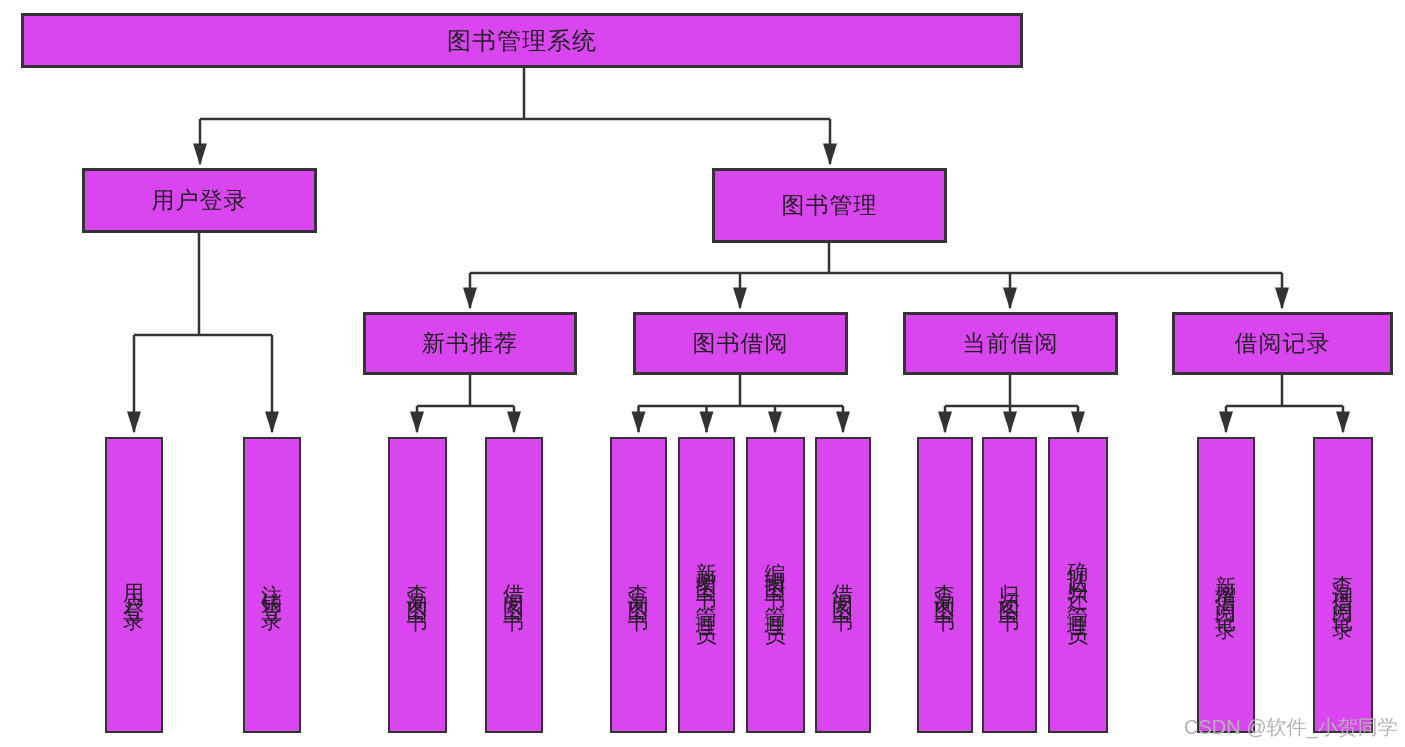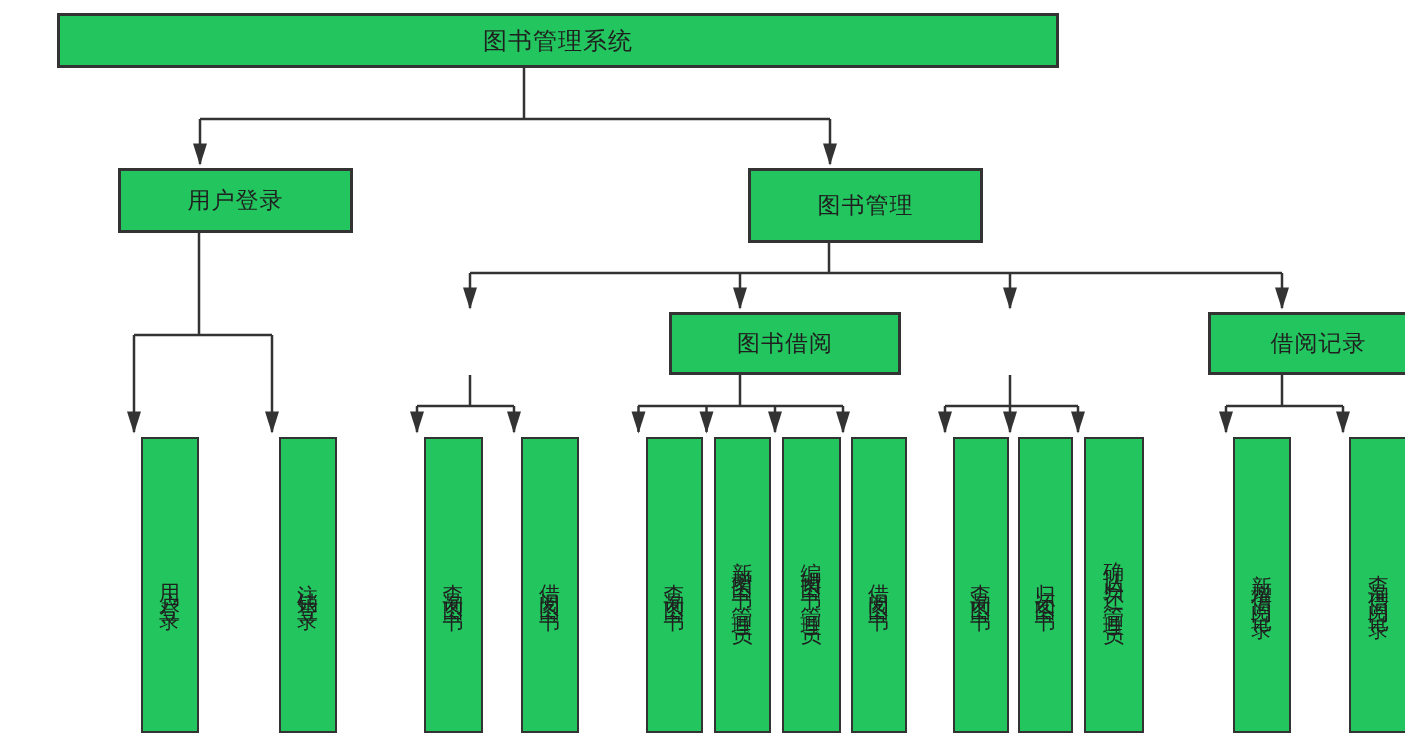--- a/index.html
+++ b/index.html
@@ -13,27 +13,26 @@
     background: #ffffff;
     overflow: hidden;
   }
   #wires {
     position: absolute; left: 0; top: 0;
     width: 1405px; height: 747px;
   }
   .node {
     position: absolute;
     box-sizing: border-box;
-    background: #22c55e;
+    background: #d946ef;
     border: 3px solid #333333;
     display: flex;
     align-items: center;
     justify-content: center;
     color: #1f1f1f;
-    margin-left: 36px;
   }
   .hlabel { font-size: 23px; letter-spacing: 1px; white-space: nowrap; }
   .root .hlabel { font-size: 24px; }
   .leaf { border-width: 2px; }
   .vlabel {
     writing-mode: vertical-rl;
     text-orientation: mixed;
     font-size: 21px;
     letter-spacing: 9px;
     line-height: 1;
@@ -96,22 +95,28 @@
     <span class="hlabel">图书管理系统</span>
   </div>
 
   <div class="node" style="left:82px; top:168px; width:235px; height:65px;">
     <span class="hlabel">用户登录</span>
   </div>
   <div class="node" style="left:712px; top:168px; width:235px; height:75px;">
     <span class="hlabel">图书管理</span>
   </div>
 
-  <div class="node" style="left:633px; top:312px; width:232px; height:63px;">
+  <div class="node" style="left:363px; top:312px; width:214px; height:63px;">
+    <span class="hlabel">新书推荐</span>
+  </div>
+  <div class="node" style="left:633px; top:312px; width:215px; height:63px;">
     <span class="hlabel">图书借阅</span>
+  </div>
+  <div class="node" style="left:903px; top:312px; width:215px; height:63px;">
+    <span class="hlabel">当前借阅</span>
   </div>
   <div class="node" style="left:1172px; top:312px; width:221px; height:63px;text-align:center;">
     <span class="hlabel">借阅记录</span>
   </div>
 
   <div class="node leaf" style="left:105px; top:437px; width:58px; height:296px;">
     <span class="vlabel">用户登录</span>
   </div>
   <div class="node leaf" style="left:243px; top:437px; width:58px; height:296px;">
     <span class="vlabel">注销登录</span>
@@ -147,14 +152,15 @@
     <span class="vlabel">确认归还（管理员）</span>
   </div>
 
   <div class="node leaf" style="left:1197px; top:437px; width:58px; height:296px;">
     <span class="vlabel">新增借阅记录</span>
   </div>
   <div class="node leaf" style="left:1313px; top:437px; width:60px; height:296px;">
     <span class="vlabel">查询借阅记录</span>
   </div>
 
+  <div class="watermark">CSDN @软件_小贺同学</div>
 
 </div>
 
 </body></html>

